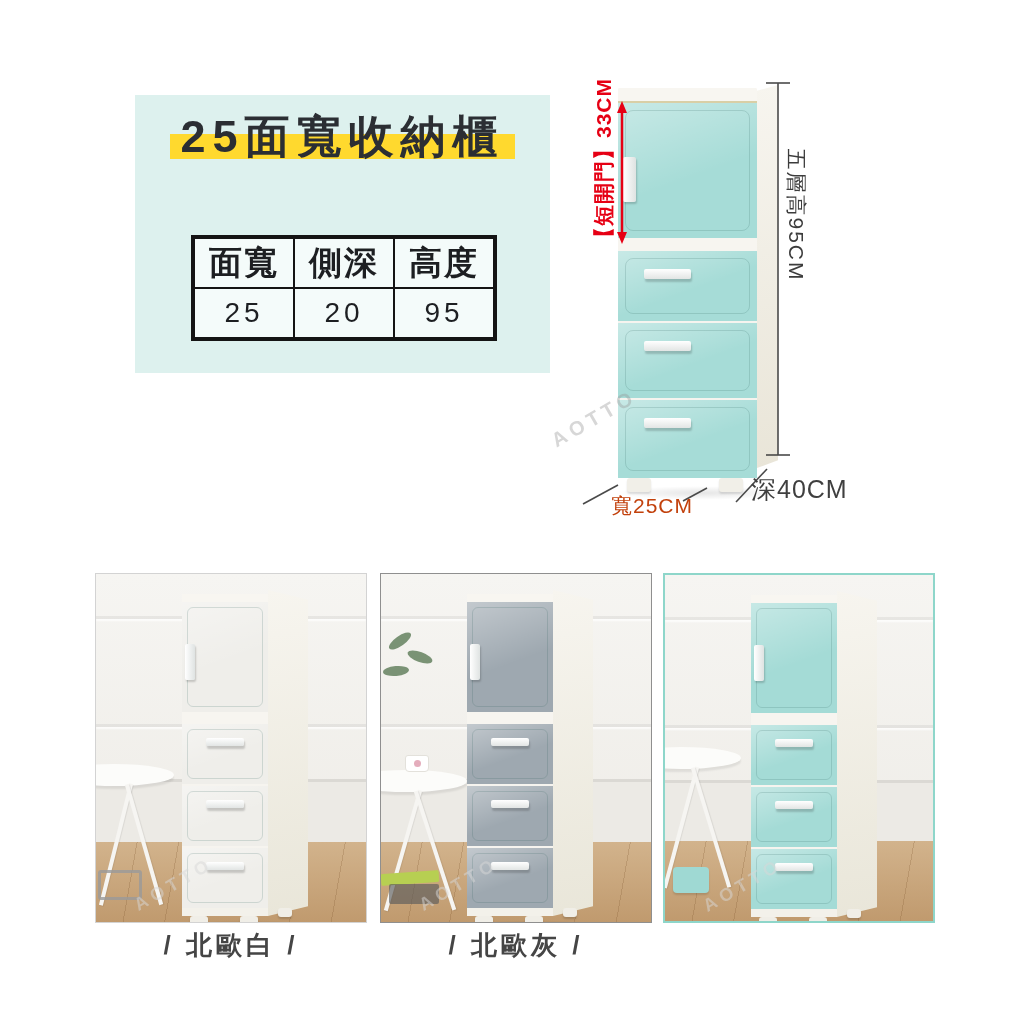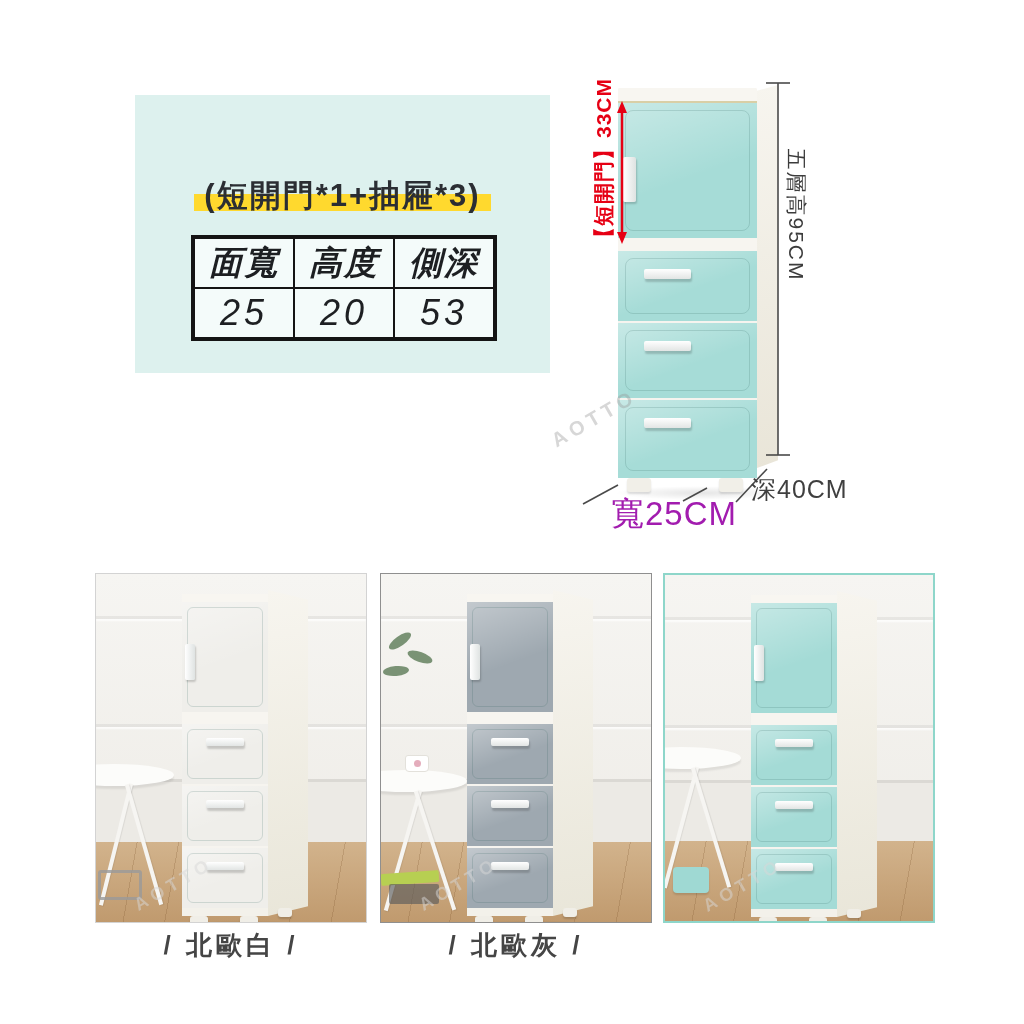--- a/index.html
+++ b/index.html
@@ -10,23 +10,23 @@
   
   .info-card { position:absolute; left:135px; top:95px; width:415px; height:278px; background:#ddf1ee; }
   .title-line { position:absolute; top:12px; left:0; width:100%; text-align:center;
     font-size:45px; font-weight:700; color:#2b2e33; letter-spacing:7px; white-space:nowrap; }
   .subtitle-line { position:absolute; top:80px; left:0; width:100%; text-align:center;
     font-size:31px; font-weight:700; color:#2b2e33; letter-spacing:2px; white-space:nowrap; }
   .hl { background:linear-gradient(to bottom, transparent 46%, var(--hl,#ffd92e) 46%, var(--hl,#ffd92e) 94%, transparent 94%); padding:0 10px; }
   .spec { position:absolute; left:56px; top:140px; width:306px; height:106px;
     display:grid; grid-template-columns:repeat(3,1fr); grid-template-rows:repeat(2,1fr);
     border:3px solid #141414; background:#f4fbfa; }
-  .spec div { display:flex; align-items:center; justify-content:center; color:#1d1f22; border:1.5px solid #141414;font-style:italic; }
+  .spec div { display:flex; align-items:center; justify-content:center; color:#1d1f22; border:1.5px solid #141414; }
   .spec .h { font-size:33px; font-weight:700; letter-spacing:2px; }
-  .spec .v { font-size:36px; font-weight:500; letter-spacing:4px; }
+  .spec .v { font-size:28px; font-weight:500; letter-spacing:4px; }
 
   
   .diagram { position:absolute; left:555px; top:55px; width:370px; height:480px; }
   .cabM { position:absolute; left:63px; top:33px; width:161px; height:404px; }
   .cabM .front { position:absolute; left:0; top:0; width:139px; height:390px; background:#f6f4ef; border-radius:2px; }
   .cabM .cm-top { position:absolute; left:0; top:0; width:139px; height:13px; background:#f8f6f1; border-radius:2px 2px 0 0; }
   .panel { position:absolute; left:0; width:139px;
     background:linear-gradient(160deg, rgba(255,255,255,.38), rgba(255,255,255,0) 55%), var(--panel,#a6dcd7); }
   .cabM .door   { top:13px;  height:137px; border-top:2px solid #d9cfa6; }
   .cabM .band   { position:absolute; left:0; top:150px; width:139px; height:13px; background:#f7f5f0; }
@@ -40,21 +40,21 @@
     background:linear-gradient(170deg,#f7f5ef,#e9e5d8); clip-path:polygon(0 1.5%,100% 0,100% 98%,0 100%); }
   .cabM .footM { position:absolute; top:390px; width:24px; height:14px; background:#f1efe8; border-radius:3px; box-shadow:0 2px 2px rgba(0,0,0,.12); }
   .cabM .fA { left:9px; } .cabM .fB { left:101px; }
   .cabM .cab-shadow { position:absolute; left:-4px; top:398px; width:172px; height:14px; background:radial-gradient(ellipse at center, rgba(0,0,0,.10), rgba(0,0,0,0) 70%); }
 
   .dim-svg { position:absolute; left:0; top:0; width:370px; height:480px; }
   .ann-door { position:absolute; left:-32px; top:104px; width:156px; height:22px; text-align:center;
     transform:rotate(-90deg); font-size:21px; font-weight:700; color:var(--red,#e60014); letter-spacing:1px; white-space:nowrap; }
   .ann-height { position:absolute; left:160px; top:148px; width:165px; height:24px; text-align:center;
     transform:rotate(90deg); font-size:21px; font-weight:500; color:#3c3c3c; letter-spacing:2px; white-space:nowrap; }
-  .ann-width { position:absolute; left:56px; top:437px; font-size:33px; color:#a21caf; font-weight:500; letter-spacing:1px; }
+  .ann-width { position:absolute; left:56px; top:437px; font-size:21px; color:#c2410c; font-weight:500; letter-spacing:1px; }
   .ann-depth { position:absolute; left:196px; top:418px; font-size:25px; color:#3f3f3f; font-weight:500; letter-spacing:1px; }
   .wm { position:absolute; font-size:20px; letter-spacing:5px; color:rgba(150,150,150,.38);
     transform:rotate(-30deg); font-weight:700; pointer-events:none; }
   .diagram .wm { left:-8px; top:352px; }
 
   
   .photo { position:absolute; top:573px; width:272px; height:350px; border:1px solid #cccccc; overflow:hidden; background:#f4f3f0; }
   .photo.p1 { left:95px; }
   .photo.p2 { left:380px; }
   .photo.p3 { left:663px; border-width:2px; }
@@ -100,28 +100,28 @@
   .variant-label { position:absolute; top:928px; width:272px; text-align:center;
     font-size:26px; font-weight:600; color:#454545; letter-spacing:4px; white-space:nowrap; }
   .vl1 { left:95px; } .vl2 { left:380px; } .vl3 { left:663px; }
 </style>
 </head>
 <body>
 
 <div class="canvas">
 
   <div class="info-card" style="--hl: #ffd92e;">
-    <div class="subtitle-line"><span class="hl">(短開門*1+抽屜*3)</span></div>
+    <div class="title-line"><span class="hl">25面寬收納櫃</span></div>
     <div class="spec">
       <div class="h">面寬</div>
+      <div class="h">側深</div>
       <div class="h">高度</div>
-      <div class="h">側深</div>
       <div class="v">25</div>
       <div class="v">20</div>
-      <div class="v">53</div>
+      <div class="v">95</div>
     </div>
   </div>
 
   <div class="diagram" style="--red: #e60014;">
     <div class="cabM" style="--panel: #a6dcd7;">
       <div class="cab-shadow"></div>
       <div class="side"></div>
       <div class="front">
         <div class="cm-top"></div>
         <div class="panel door">

